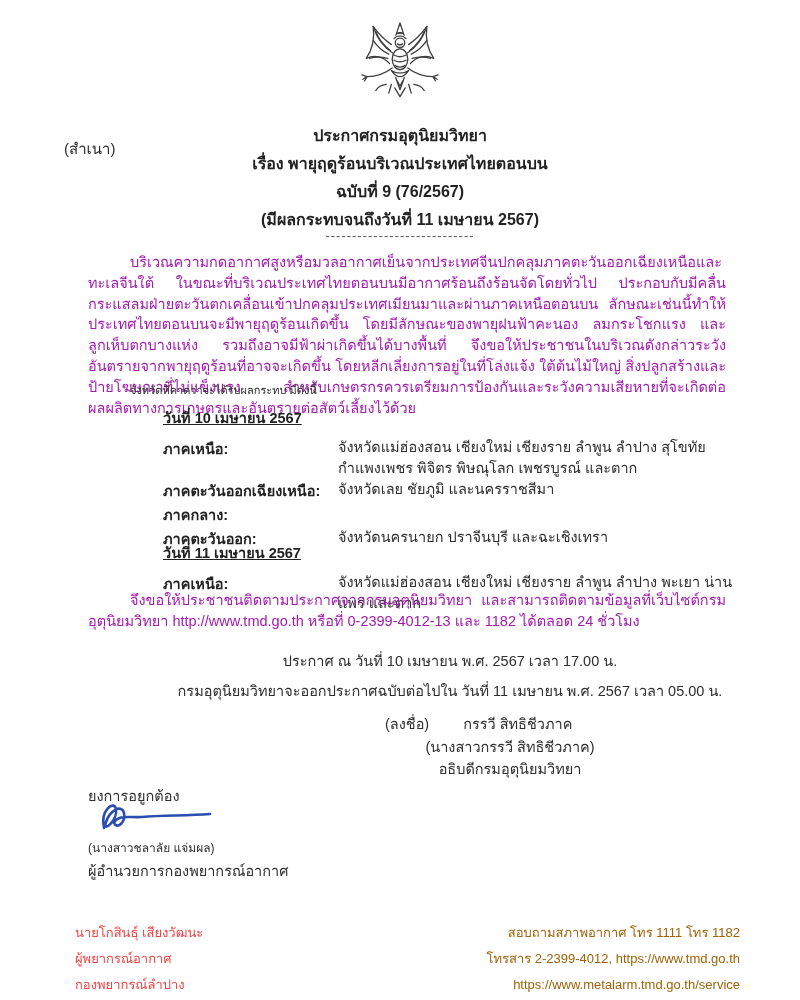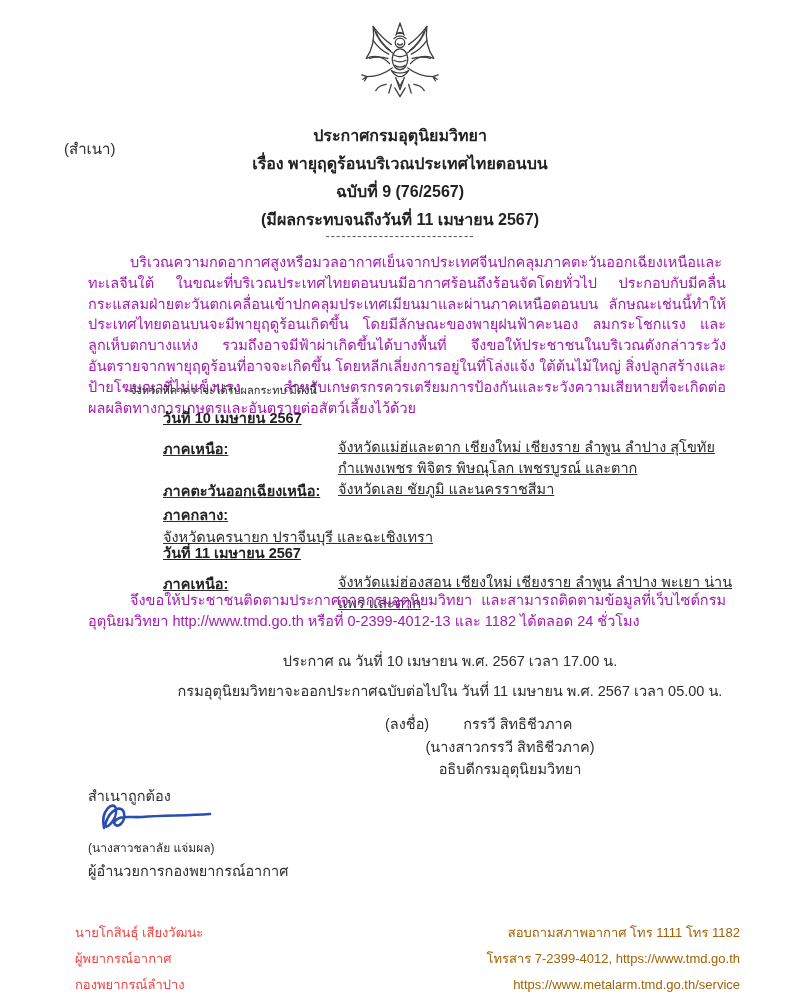--- a/index.html
+++ b/index.html
@@ -16,21 +16,21 @@
   .separator { left:0; right:0; top:228px; text-align:center; font-size:13px; letter-spacing:1px; color:#555; }
   .para {
     left:88px; width:638px; font-size:14.5px; line-height:20.8px;
     text-align:justify; color:#a21caf;
   }
   .intro-para { top:252px; }
   .indent { text-indent:42px; }
   .impact-intro { left:130px; top:381px; font-size:11px; }
   .day-block { left:135px; width:600px; font-size:14.5px;margin-left:28px; }
   .day-date { font-weight:bold; text-decoration:underline; font-size:14.5px; margin-bottom:8px; color:#222; }
-  .region-row { display:flex; margin-bottom:1px;text-decoration:underline; }
+  .region-row { display:flex; margin-bottom:1px; }
   .region-label { width:175px; flex:0 0 175px; font-weight:bold; color:#222; }
   .region-provinces { width:414px; line-height:20.5px; }
   .day1 { top:406px; }
   .day2 { top:541px; }
   .follow-para { top:590px; }
   .issued-block { left:100px; width:700px; top:646px; text-align:center; font-size:14.5px; line-height:30px; }
   .sign-block { font-size:14.5px; }
   .sign-line1 { left:385px; top:712px; }
   .sign-gap { display:inline-block; width:34px; }
   .sign-line2 { left:385px; width:250px; top:735px; text-align:center; }
@@ -96,30 +96,31 @@
   <div class="abs separator">----------------------------</div>
 
   <div class="abs para intro-para indent">บริเวณความกดอากาศสูงหรือมวลอากาศเย็นจากประเทศจีนปกคลุมภาคตะวันออกเฉียงเหนือและทะเลจีนใต้ ในขณะที่บริเวณประเทศไทยตอนบนมีอากาศร้อนถึงร้อนจัดโดยทั่วไป ประกอบกับมีคลื่นกระแสลมฝ่ายตะวันตกเคลื่อนเข้าปกคลุมประเทศเมียนมาและผ่านภาคเหนือตอนบน ลักษณะเช่นนี้ทำให้ประเทศไทยตอนบนจะมีพายุฤดูร้อนเกิดขึ้น โดยมีลักษณะของพายุฝนฟ้าคะนอง ลมกระโชกแรง และลูกเห็บตกบางแห่ง รวมถึงอาจมีฟ้าผ่าเกิดขึ้นได้บางพื้นที่ จึงขอให้ประชาชนในบริเวณดังกล่าวระวังอันตรายจากพายุฤดูร้อนที่อาจจะเกิดขึ้น โดยหลีกเลี่ยงการอยู่ในที่โล่งแจ้ง ใต้ต้นไม้ใหญ่ สิ่งปลูกสร้างและป้ายโฆษณาที่ไม่แข็งแรง สำหรับเกษตรกรควรเตรียมการป้องกันและระวังความเสียหายที่จะเกิดต่อผลผลิตทางการเกษตรและอันตรายต่อสัตว์เลี้ยงไว้ด้วย</div>
 
   <div class="abs impact-intro">จังหวัดที่คาดว่าจะได้รับผลกระทบ มีดังนี้</div>
 
   <div class="abs day-block day1">
     <div class="day-date">วันที่ 10 เมษายน 2567</div>
     <div class="region-row">
       <div class="region-label">ภาคเหนือ:</div>
-      <div class="region-provinces">จังหวัดแม่ฮ่และตาก เชียงใหม่ เชียงราย ลำพูน ลำปาง สุโขทัย กำแพงเพชร พิจิตร พิษณุโลก เพชรบูรณ์ และตาก</div>
+      <div class="region-provinces">จังหวัดแม่ฮ่องสอน เชียงใหม่ เชียงราย ลำพูน ลำปาง สุโขทัย กำแพงเพชร พิจิตร พิษณุโลก เพชรบูรณ์ และตาก</div>
     </div>
     <div class="region-row">
       <div class="region-label">ภาคตะวันออกเฉียงเหนือ:</div>
       <div class="region-provinces">จังหวัดเลย ชัยภูมิ และนครราชสีมา</div>
     </div>
     <div class="region-row">
       <div class="region-label">ภาคกลาง:</div>
     </div>
     <div class="region-row">
+      <div class="region-label">ภาคตะวันออก:</div>
       <div class="region-provinces">จังหวัดนครนายก ปราจีนบุรี และฉะเชิงเทรา</div>
     </div>
   </div>
 
   <div class="abs day-block day2">
     <div class="day-date">วันที่ 11 เมษายน 2567</div>
     <div class="region-row">
       <div class="region-label">ภาคเหนือ:</div>
       <div class="region-provinces">จังหวัดแม่ฮ่องสอน เชียงใหม่ เชียงราย ลำพูน ลำปาง พะเยา น่าน แพร่ และตาก</div>
     </div>
@@ -131,33 +132,33 @@
     <div>ประกาศ ณ วันที่ 10 เมษายน พ.ศ. 2567 เวลา 17.00 น.</div>
     <div>กรมอุตุนิยมวิทยาจะออกประกาศฉบับต่อไปใน วันที่ 11 เมษายน พ.ศ. 2567 เวลา 05.00 น.</div>
   </div>
 
   <div class="abs sign-block sign-line1">
     <span>(ลงชื่อ)</span><span class="sign-gap"></span><span>กรรวี  สิทธิชีวภาค</span>
   </div>
   <div class="abs sign-block sign-line2">(นางสาวกรรวี  สิทธิชีวภาค)</div>
   <div class="abs sign-block sign-line3">อธิบดีกรมอุตุนิยมวิทยา</div>
 
-  <div class="abs cert-label">สำเนาถูกต้อง</div>
+  <div class="abs cert-label">ยงการอยูกต้อง</div>
   <div class="abs cert-sig">
     <svg width="130" height="42" viewBox="0 0 130 42">
       <path d="M12,32 C8,14 22,4 24,13 C26,24 10,38 14,26 C18,14 30,8 32,17 C34,26 25,34 22,27 C26,18 38,22 50,21 C72,19 94,20 118,18" fill="none" stroke="#2a4db0" stroke-width="2.6" stroke-linecap="round" stroke-linejoin="round"></path>
     </svg>
   </div>
   <div class="abs cert-name">(นางสาวชลาลัย แจ่มผล)</div>
   <div class="abs cert-title">ผู้อำนวยการกองพยากรณ์อากาศ</div>
 
   <div class="abs footer-left">
     <div>นายโกสินธุ์ เสียงวัฒนะ</div>
     <div>ผู้พยากรณ์อากาศ</div>
     <div>กองพยากรณ์ลำปาง</div>
   </div>
   <div class="abs footer-right">
     <div>สอบถามสภาพอากาศ โทร 1111 โทร 1182</div>
-    <div>โทรสาร 7-2399-4012, https://www.tmd.go.th</div>
+    <div>โทรสาร 2-2399-4012, https://www.tmd.go.th</div>
     <div>https://www.metalarm.tmd.go.th/service</div>
   </div>
 
 </div>
 
 </body></html>

